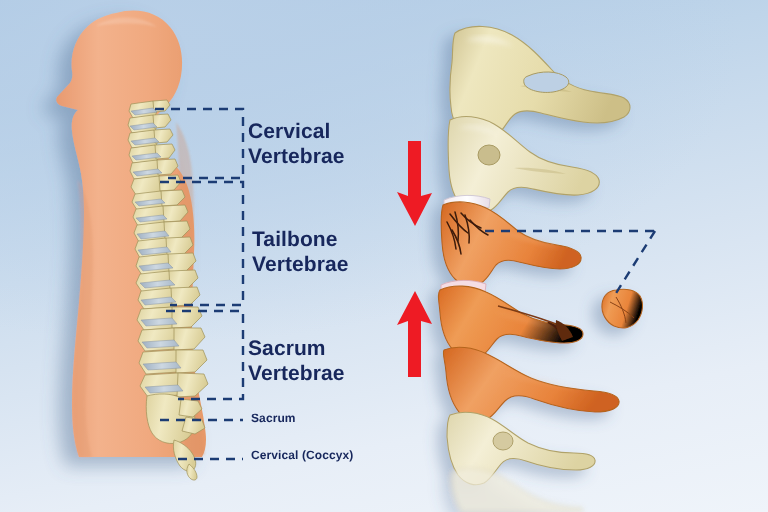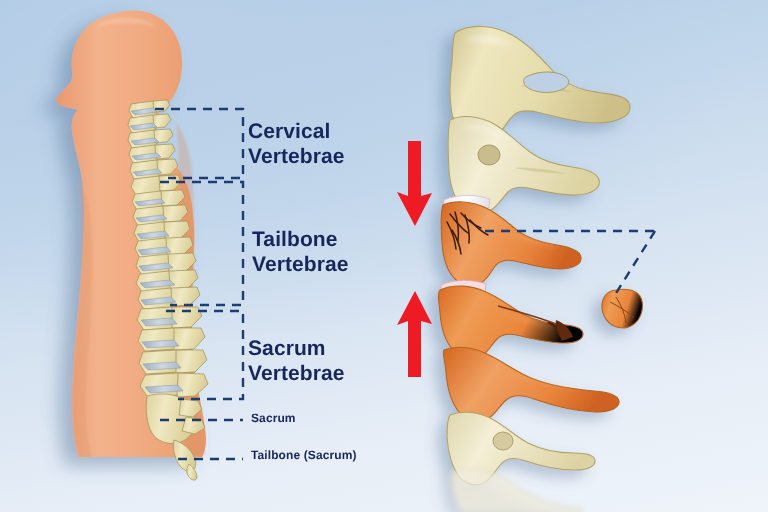--- a/index.html
+++ b/index.html
@@ -219,21 +219,21 @@
     </g>
   </svg>
 
   <div class="label big" id="lbl-cervical">Cervical
 Vertebrae</div>
   <div class="label big" id="lbl-thoracic">Tailbone
 Vertebrae</div>
   <div class="label big" id="lbl-lumbar">Sacrum
 Vertebrae</div>
   <div class="label small" id="lbl-sacrum">Sacrum</div>
-  <div class="label small" id="lbl-coccyx">Tailbone (Sacrum)</div>
+  <div class="label small" id="lbl-coccyx">Cervical (Coccyx)</div>
 
   <svg class="layer" viewBox="0 0 768 512" width="768" height="512" aria-hidden="true">
     <defs>
       <linearGradient id="vBone" x1="0" y1="0" x2="1" y2="0.25">
         <stop offset="0%" stop-color="#cfc392"></stop>
         <stop offset="22%" stop-color="#eee7bf"></stop>
         <stop offset="60%" stop-color="#e6dcab"></stop>
         <stop offset="100%" stop-color="#cdbf87"></stop>
       </linearGradient>
       <linearGradient id="vBoneLite" x1="0" y1="0" x2="1" y2="0.3">

